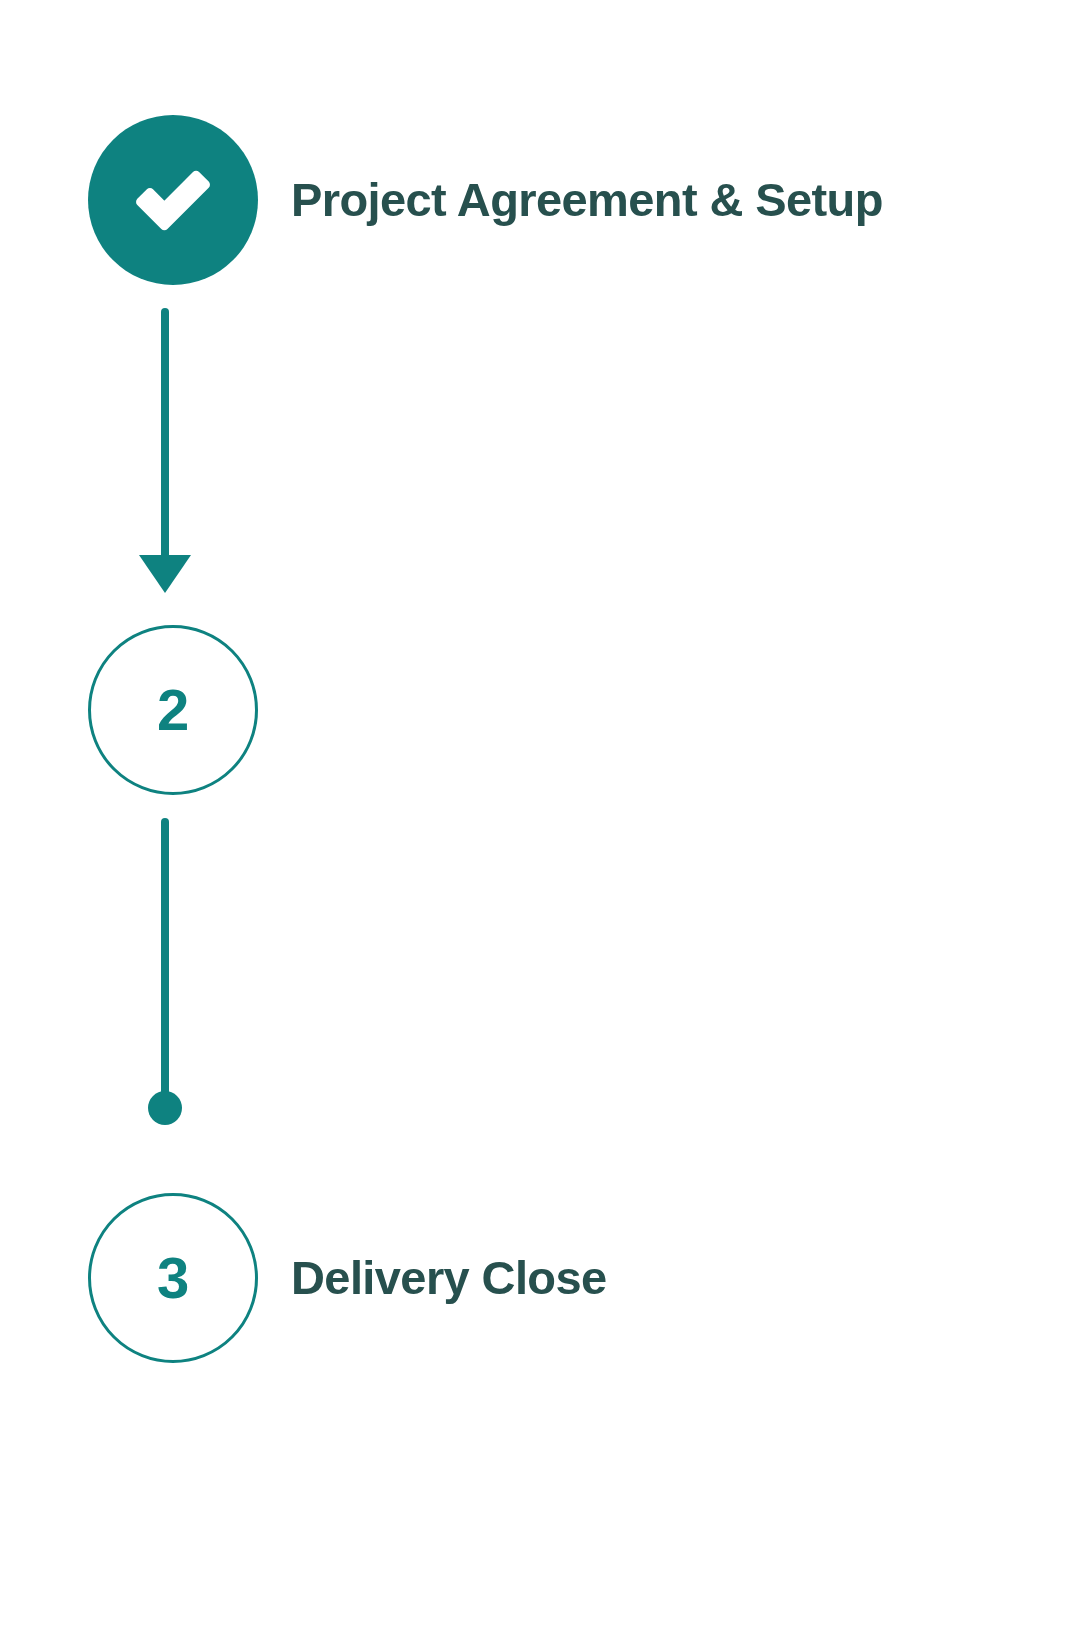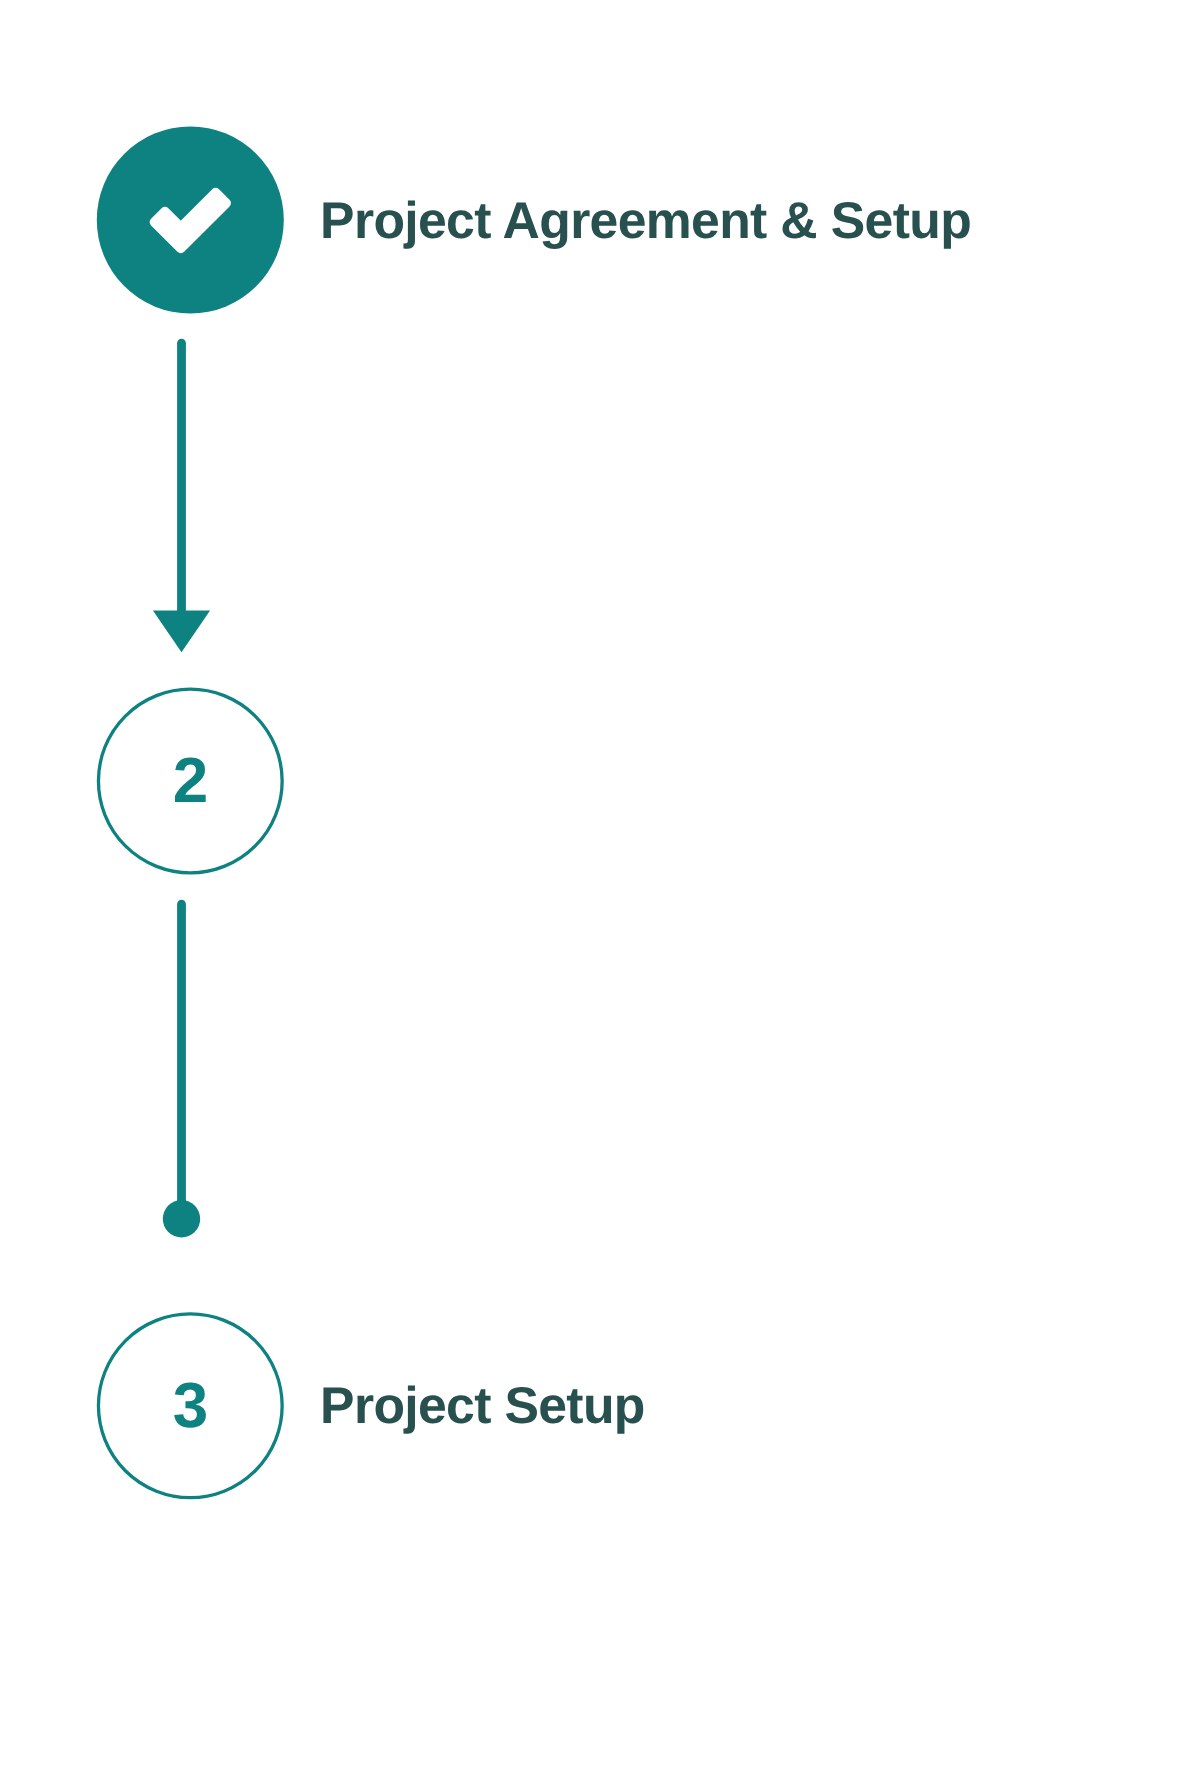--- a/index.html
+++ b/index.html
@@ -155,16 +155,16 @@
 
   <div class="connector connector-2">
     <div class="connector-line"></div>
     <div class="end-dot"></div>
   </div>
 
   <div class="step-row step-3">
     <div class="step-marker outlined">
       <span class="step-number">3</span>
     </div>
-    <div class="step-label">Project Setup</div>
+    <div class="step-label">Delivery Close</div>
   </div>
 
 </div>
 
 </body></html>

